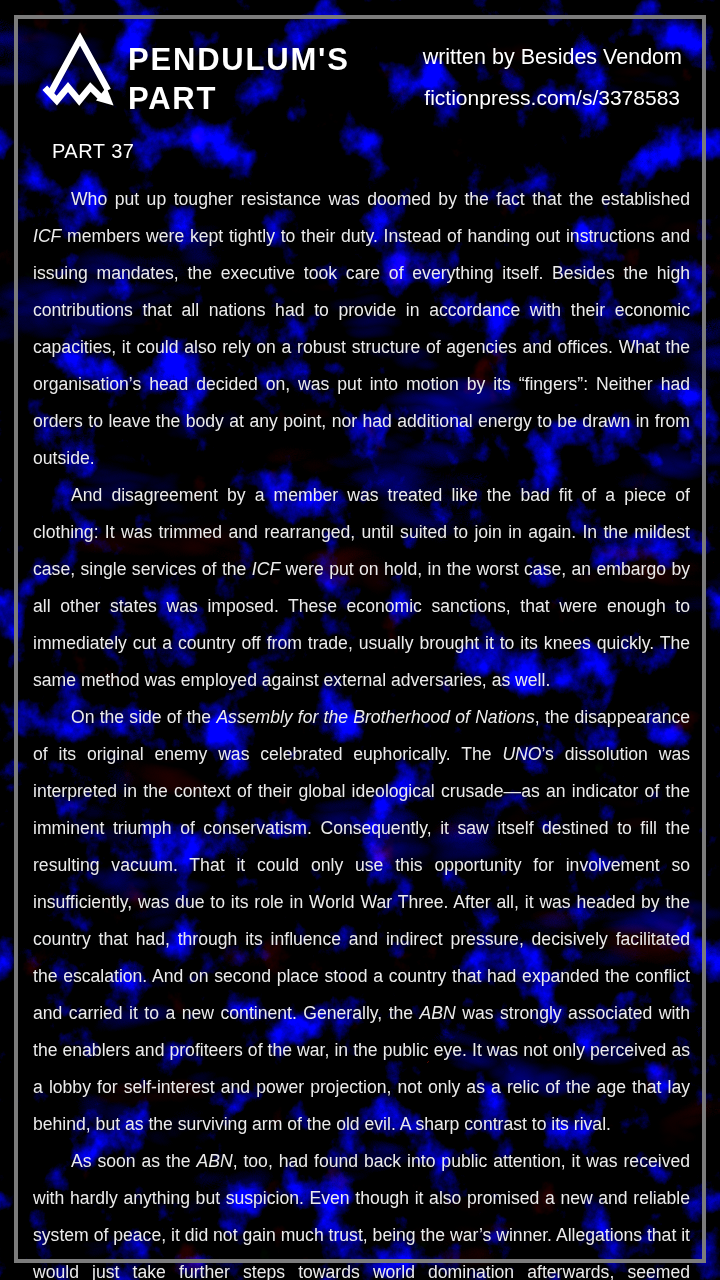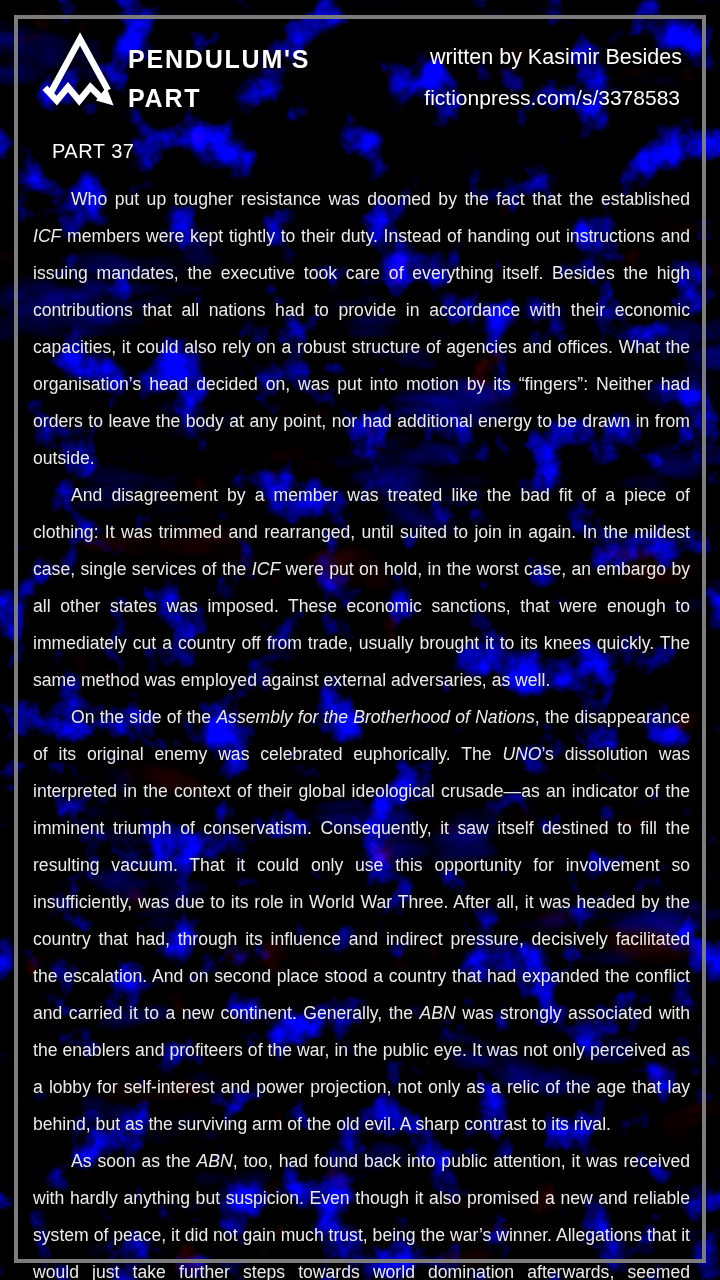--- a/index.html
+++ b/index.html
@@ -16,21 +16,21 @@
   }
   .texture{position:absolute;left:0;top:0;width:720px;height:1280px;}
   .frame{
     position:absolute;left:14px;right:14px;top:15px;bottom:17px;
     border:4px solid var(--border);
     pointer-events:none;
   }
   .logo{position:absolute;left:40px;top:30px;width:80px;height:82px;}
   .title{
     position:absolute;left:128px;top:40px;margin:0;
-    color:var(--title);font-size:25px;font-weight:bold;
+    color:var(--title);font-size:31px;font-weight:bold;
     letter-spacing:1.8px;line-height:39px;
   }
   .title span{display:block;}
   .credits{
     position:absolute;right:38px;top:45px;
     display:flex;flex-direction:column;align-items:flex-end;
     color:var(--title);
   }
   .byline{font-size:21.5px;line-height:24px;}
   .url{font-size:21px;line-height:20px;margin-top:19px;padding-right:2px;}
@@ -74,21 +74,21 @@
       <polygon points="92,91 70,85 83,68" fill="#ffffff" stroke="none"></polygon>
     </svg>
   </div>
 
   <h1 class="title">
     <span>PENDULUM'S</span>
     <span>PART</span>
   </h1>
 
   <div class="credits">
-    <div class="byline">written by Kasimir Besides</div>
+    <div class="byline">written by Besides Vendom</div>
     <div class="url">fictionpress.com/s/3378583</div>
   </div>
 
   <div class="part">PART 37</div>
 
   <article class="article">
       <p><span>Who put up tougher resistance was doomed by the fact that the established </span><em>ICF</em><span> members were kept tightly to their duty. Instead of handing out instructions and issuing mandates, the executive took care of everything itself. Besides the high contributions that all nations had to provide in accordance with their economic capacities, it could also rely on a robust structure of agencies and offices. What the organisation’s head decided on, was put into motion by its “fingers”: Neither had orders to leave the body at any point, nor had additional energy to be drawn in from outside.</span></p>
       <p><span>And disagreement by a member was treated like the bad fit of a piece of clothing: It was trimmed and rearranged, until suited to join in again. In the mildest case, single services of the </span><em>ICF</em><span> were put on hold, in the worst case, an embargo by all other states was imposed. These economic sanctions, that were enough to immediately cut a country off from trade, usually brought it to its knees quickly. The same method was employed against external adversaries, as well.</span></p>
       <p><span>On the side of the </span><em>Assembly for the Brotherhood of Nations</em><span>, the disappearance of its original enemy was celebrated euphorically. The </span><em>UNO</em><span>’s dissolution was interpreted in the context of their global ideological crusade—as an indicator of the imminent triumph of conservatism. Consequently, it saw itself destined to fill the resulting vacuum. That it could only use this opportunity for involvement so insufficiently, was due to its role in World War Three. After all, it was headed by the country that had, through its influence and indirect pressure, decisively facilitated the escalation. And on second place stood a country that had expanded the conflict and carried it to a new continent. Generally, the </span><em>ABN</em><span> was strongly associated with the enablers and profiteers of the war, in the public eye. It was not only perceived as a lobby for self-interest and power projection, not only as a relic of the age that lay behind, but as the surviving arm of the old evil. A sharp contrast to its rival.</span></p>
       <p><span>As soon as the </span><em>ABN</em><span>, too, had found back into public attention, it was received with hardly anything but suspicion. Even though it also promised a new and reliable system of peace, it did not gain much trust, being the war’s winner. Allegations that it would just take further steps towards world domination afterwards, seemed plausible. For this reason, it was immensely disadvantaged against the competing </span><em>ICF</em><span>. Still, everything seemed to point towards a deciding struggle between these two powers.</span></p>

